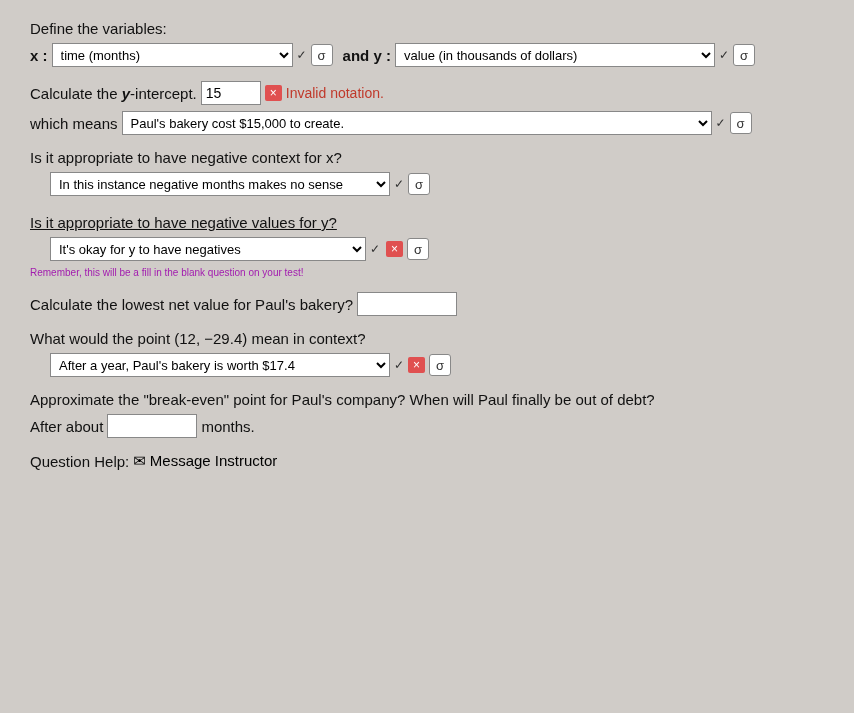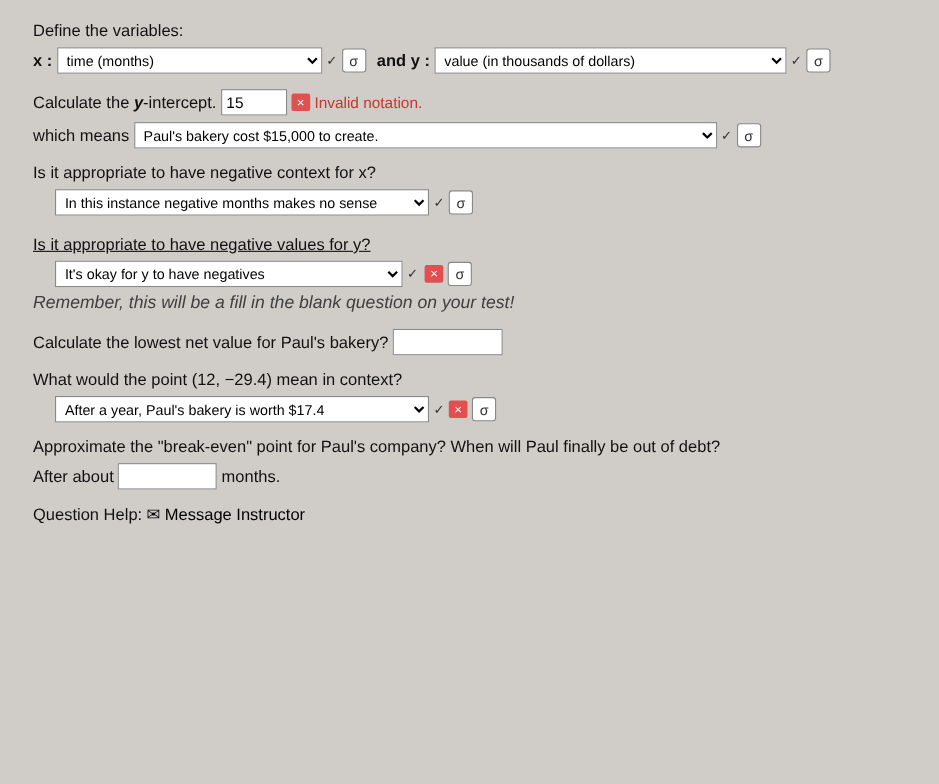--- a/index.html
+++ b/index.html
@@ -9,21 +9,21 @@
       width: 854px;
       min-height: 713px;
       padding: 20px 30px;
       font-size: 15px;
       color: #111;
     }
     .section { margin-bottom: 14px; }
     .row { display: flex; align-items: center; flex-wrap: wrap; gap: 4px; margin-bottom: 6px; }
     .label-text { font-size: 15px; color: #111; }
     .bold { font-weight: bold; }
-    .italic-text { font-style: italic; color: #404040; font-size: 16px; margin: 4px 0 8px 0; }
+    .italic-text { color: #a21caf; font-size: 10px; margin: 4px 0 8px 0; }
     select {
       border: 1px solid #888;
       background: #fff;
       padding: 2px 4px;
       font-size: 13px;
       height: 24px;
     }
     input[type="text"] {
       border: 1px solid #888;
       background: #fff;
@@ -61,21 +61,21 @@
       color: #c0392b;
       font-size: 14px;
     }
     .dropdown-wide {
       width: 320px;
     }
     .dropdown-medium {
       width: 241px;
     }
     .which-means-select {
-      width: 530px;
+      width: 590px;
     }
     .input-small {
       width: 60px;
     }
     .input-medium {
       width: 100px;
     }
     .input-months {
       width: 90px;
     }

